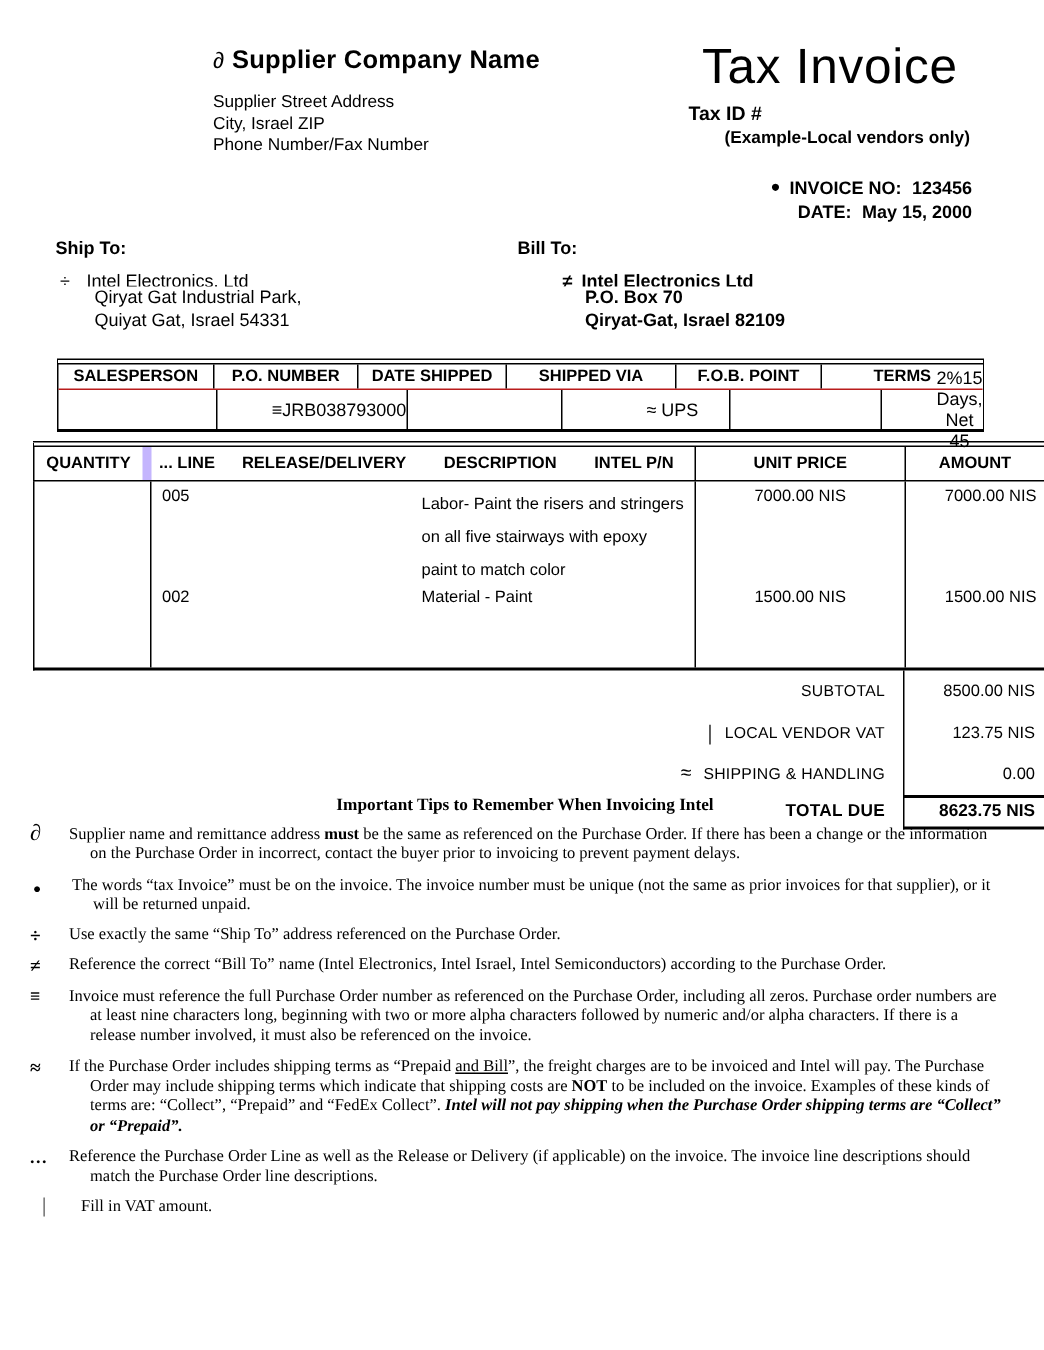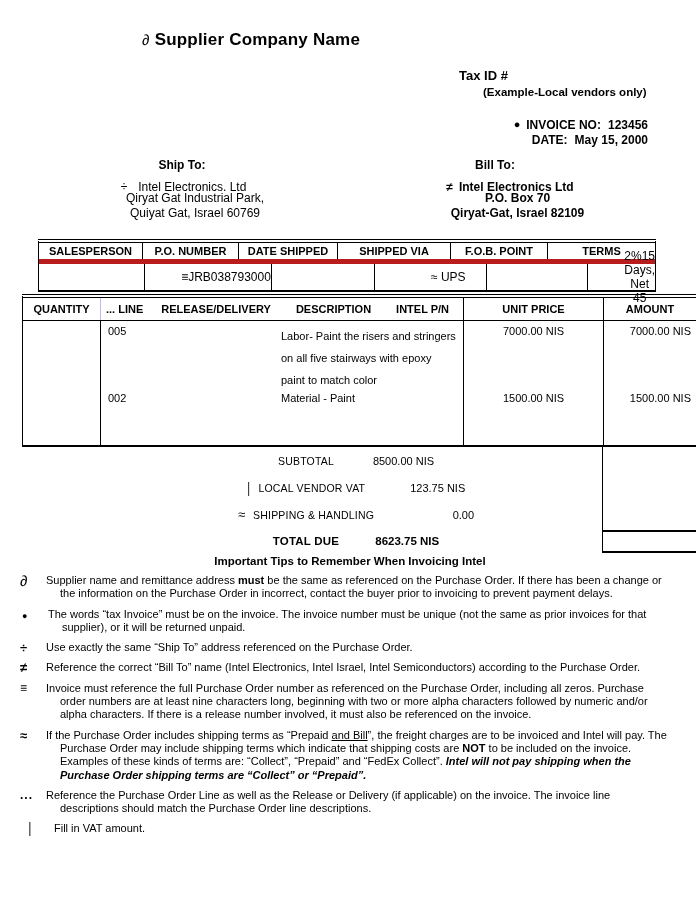--- a/index.html
+++ b/index.html
@@ -12,69 +12,69 @@
   .supplier-name{font-size:17px;font-weight:bold;letter-spacing:.2px;}
   .supplier-name .mark{font-weight:normal;font-size:15px;margin-right:5px;}
   .supplier-addr{margin-top:11px;font-size:11.5px;line-height:14.5px;}
   .doc-title{position:absolute;left:468px;top:25px;font-size:33px;font-weight:400;letter-spacing:.5px;}
   .tax-id{position:absolute;left:459px;top:68px;font-size:13px;font-weight:bold;}
   .tax-note{position:absolute;left:483px;top:86px;font-size:11.5px;font-weight:bold;}
   .meta{position:absolute;right:48px;top:118px;text-align:right;font-size:12px;font-weight:bold;line-height:15px;}
   .meta .bullet{font-size:11px;margin-right:6px;position:relative;top:-1px;}
   .meta .lbl{margin-right:7px;}
   
-  .party{position:absolute;top:158px;font-size:12px;text-align:center;}
+  .party{position:absolute;top:158px;font-size:12px;}
   .party.ship{left:37px;width:290px;}
   .party.bill{left:345px;width:300px;font-weight:bold;}
   .party-label{font-size:12px;font-weight:bold;margin-bottom:9px;}
   .party-name{height:10px;overflow:hidden;line-height:13px;white-space:nowrap;text-decoration:underline;}
   .ship .party-name .p-mark{margin-left:3px;margin-right:11px;font-weight:normal;}
   .bill .party-name .p-mark{margin-left:30px;margin-right:6px;}
   .party-line{line-height:15px;}
   .ship .party-line{margin-left:26px;}
   .bill .party-line{margin-left:45px;}
   
   .order-table{position:absolute;left:38px;top:239px;width:618px;border:1px solid #000;border-top:4px double #000;border-bottom:2px solid #000;box-sizing:border-box;}
   .ot-row{display:flex;}
-  .ot-row.hdr{border-bottom:5px solid #b91c1c;}
+  .ot-row.hdr{border-bottom:1px solid #b91c1c;}
   .ot-cell{box-sizing:border-box;border-right:1px solid #000;text-align:center;}
   .ot-cell:last-child{border-right:none;}
   .ot-row.hdr .ot-cell{font-size:11px;font-weight:bold;padding:2px 0 2px;}
   .ot-row.val .ot-cell{font-size:12px;height:26px;display:flex;align-items:center;justify-content:center;margin-left:36px;}
   .otc0{width:104px;} .otc1{width:96px;} .otc2{width:99px;} .otc3{width:113px;} .otc4{width:97px;} .otc5{flex:1;}
   
   .items{position:absolute;left:22px;top:294px;width:674px;height:259px;font-size:11px;}
   .ith{display:flex;box-sizing:border-box;height:27px;border-top:4px double #000;border-bottom:1px solid #000;border-left:1px solid #000;font-weight:bold;}
   .ith > div{box-sizing:border-box;display:flex;align-items:center;}
-  .ic-qty{width:78px;border-right:1px solid #c4b5fd;justify-content:center;}
+  .ic-qty{width:78px;border-right:6px solid #c4b5fd;justify-content:center;}
   .ic-mid{width:363px;border-right:1px solid #000;padding-left:5px;}
   .ic-unit{width:140px;border-right:1px solid #000;justify-content:center;}
   .ic-amt{flex:1;justify-content:center;}
   .h-release{margin-left:18px;} .h-desc{margin-left:25px;} .h-pn{margin-left:25px;}
   .itb{position:relative;height:126px;box-sizing:border-box;border-left:1px solid #000;border-bottom:2px solid #000;}
   .vline{position:absolute;top:0;bottom:0;border-left:1px solid #000;}
   .v1{left:77px;} .v2{left:440px;} .v3{left:580px;}
   .cell-abs{position:absolute;white-space:nowrap;}
   .line-no-1{left:85px;top:4px;} .line-no-2{left:85px;top:71px;}
   .desc-1{left:258px;top:4px;line-height:22px;} .desc-2{left:258px;top:71px;}
   .unit-1{left:441px;top:4px;width:139px;text-align:center;} .unit-2{left:441px;top:71px;width:139px;text-align:center;}
   .amt-1{left:581px;top:4px;width:87px;text-align:right;} .amt-2{left:581px;top:71px;width:87px;text-align:right;}
   
   .itt{position:relative;height:106px;}
   .amount-box{position:absolute;left:580px;top:0;width:94px;height:106px;box-sizing:border-box;border-left:1px solid #000;border-bottom:2px solid #000;}
   .total-sep{position:absolute;left:580px;top:83px;width:94px;border-top:2px solid #000;}
-  .trow{position:absolute;left:0;width:668px;display:flex;justify-content:center;align-items:baseline;}
+  .trow{position:absolute;left:0;width:668px;display:flex;justify-content:flex-end;align-items:baseline;}
   .trow .tlabel{font-size:10.5px;letter-spacing:.2px;}
   .trow .tvalue{width:100px;text-align:right;font-size:11px;}
   .trow.t-sub{top:8px;} .trow.t-vat{top:32px;} .trow.t-ship{top:60px;} .trow.t-due{top:88px;}
   .trow.t-due .tlabel,.trow.t-due .tvalue{font-weight:bold;font-size:11.5px;}
   .t-mark{margin-right:8px;font-size:13px;}
   .t-vat .t-mark{font-size:14px;font-weight:100;position:relative;top:1px;color:#444;}
   
-  .tips{position:absolute;left:20px;top:555px;width:660px;}
+  .tips{position:absolute;left:20px;top:531px;width:660px;font-family:Liberation Serif, serif;}
   .tips-title{text-align:center;font-size:11.5px;font-weight:bold;margin-bottom:7px;}
   .tip{display:flex;margin-bottom:7px;font-size:11px;line-height:13.3px;}
   .tmark{width:26px;flex-shrink:0;font-weight:bold;}
   .ttext{width:608px;padding-left:14px;text-indent:-14px;}
   .seg-b{font-weight:bold;}
   .seg-u{text-decoration:underline;}
   .seg-bi{font-weight:bold;font-style:italic;}
   .m-partial{font-size:15px;font-weight:normal;line-height:13px;}
   .m-bullet{font-size:9px;padding-top:2px;padding-left:2px;}
   .m-div{font-size:13px;}
@@ -86,41 +86,47 @@
 </style>
 </head>
 <body>
 
 <div class="page">
 
   <div class="supplier">
     <div class="supplier-name">
       <span class="mark">∂</span><span>Supplier Company Name</span>
     </div>
-  </div>
-
+    <div class="supplier-addr">
+      <div>Supplier Street Address</div>
+      <div>City, Israel  ZIP</div>
+      <div>Phone Number/Fax Number</div>
+    </div>
+  </div>
+
+  <div class="doc-title">Tax Invoice</div>
   <div class="tax-id">Tax ID #</div>
   <div class="tax-note">(Example-Local vendors only)</div>
 
   <div class="meta">
     <div>
       <span class="bullet">●</span><span class="lbl">INVOICE NO:</span><span>123456</span>
     </div>
     <div>
       <span class="lbl">DATE:</span><span>May 15, 2000</span>
     </div>
   </div>
 
   <div class="party ship">
     <div class="party-label">Ship To:</div>
     <div class="party-name">
       <span class="p-mark">÷</span><span>Intel Electronics, Ltd</span>
     </div>
     <div class="party-line">Qiryat Gat Industrial Park,</div>
-    <div class="party-line">Quiyat Gat, Israel 60769</div>
+    <div class="party-line">Quiyat Gat, Israel 54331</div>
   </div>
 
   <div class="party bill">
     <div class="party-label">Bill To:</div>
     <div class="party-name">
       <span class="p-mark">≠</span><span>Intel Electronics Ltd</span>
     </div>
     <div class="party-line">P.O. Box 70</div>
     <div class="party-line">Qiryat-Gat, Israel 82109</div>
   </div>

